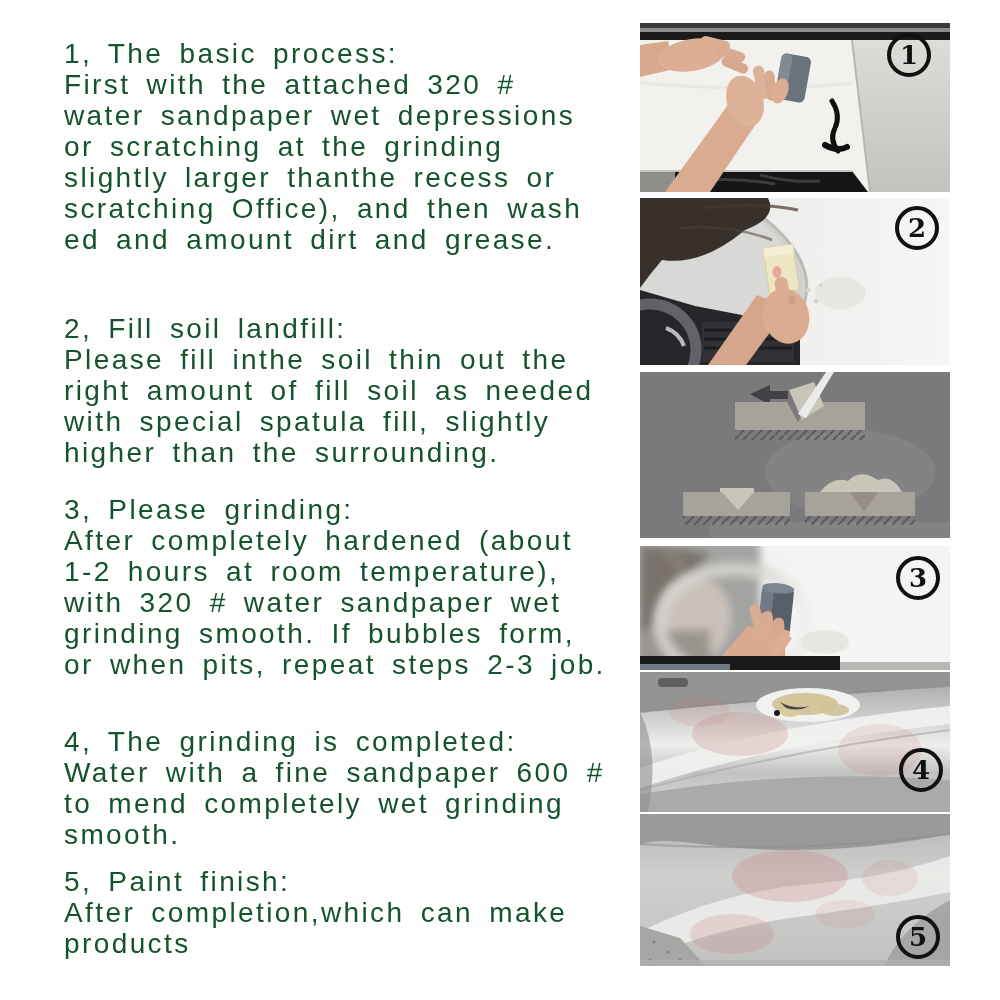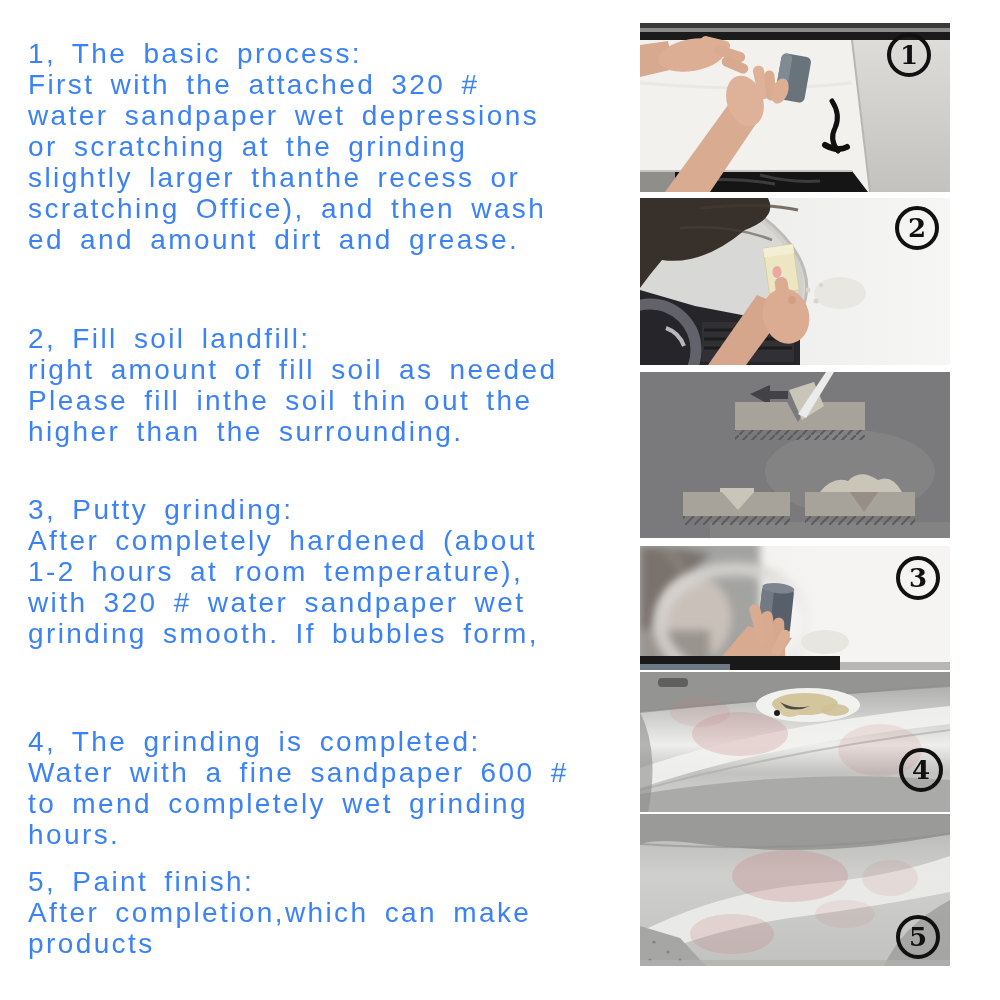--- a/index.html
+++ b/index.html
@@ -1,21 +1,21 @@
 <!DOCTYPE html>
 <html><head>
 <meta charset="utf-8">
 <title>Putty repair instructions</title>
 <style>
   html,body{margin:0;padding:0;background:#ffffff;}
   .canvas{position:relative;width:1000px;height:1000px;background:#ffffff;overflow:hidden;
           font-family:"Liberation Sans",sans-serif;}
   .tblock{position:absolute;left:28px;width:612px;color:#000;}
-  .tline{font-size:28px;line-height:31px;letter-spacing:2.4px;word-spacing:6px;white-space:nowrap;color:#3b82f6;}
-  .b1{top:38px;} .b2{top:323px;} .b3{top:494px;} .b4{top:726px;} .b5{top:866px;}
+  .tline{font-size:28px;line-height:31px;letter-spacing:2.4px;word-spacing:6px;white-space:nowrap;color:#14532d;margin-left:36px;}
+  .b1{top:38px;} .b2{top:313px;} .b3{top:494px;} .b4{top:726px;} .b5{top:866px;}
   .photo{position:absolute;left:640px;width:310px;margin:0;overflow:hidden;}
   .p1{top:23px;height:169px;} .p2{top:198px;height:167px;} .p3{top:372px;height:166px;}
   .p4{top:546px;height:124px;} .p5{top:672px;height:140px;} .p6{top:814px;height:152px;}
   .photo svg{display:block;width:100%;height:100%;}
   .badge{position:absolute;width:44px;height:44px;box-sizing:border-box;border:4px solid #111;
          border-radius:50%;display:flex;align-items:center;justify-content:center;
          font-family:"DejaVu Serif",serif;font-weight:700;font-size:26px;line-height:1;color:#111;}
   .bpos1{left:247px;top:10px;} .bpos2{left:255px;top:8px;} .bpos3{left:256px;top:10px;}
   .bpos4{left:259px;top:76px;} .bpos5{left:256px;top:101px;}
 </style>
@@ -29,38 +29,40 @@
     <div class="tline">First with the attached 320 #</div>
     <div class="tline">water sandpaper wet depressions</div>
     <div class="tline">or scratching at the grinding</div>
     <div class="tline">slightly larger thanthe recess or</div>
     <div class="tline">scratching Office), and then wash</div>
     <div class="tline">ed and amount dirt and grease.</div>
   </div>
 
   <div class="tblock b2">
     <div class="tline">2, Fill soil landfill:</div>
+    <div class="tline">Please fill inthe soil thin out the</div>
     <div class="tline">right amount of fill soil as needed</div>
-    <div class="tline">Please fill inthe soil thin out the</div>
+    <div class="tline">with special spatula fill, slightly</div>
     <div class="tline">higher than the surrounding.</div>
   </div>
 
   <div class="tblock b3">
-    <div class="tline">3, Putty grinding:</div>
+    <div class="tline">3, Please grinding:</div>
     <div class="tline">After completely hardened (about</div>
     <div class="tline">1-2 hours at room temperature),</div>
     <div class="tline">with 320 # water sandpaper wet</div>
     <div class="tline">grinding smooth. If bubbles form,</div>
+    <div class="tline">or when pits, repeat steps 2-3 job.</div>
   </div>
 
   <div class="tblock b4">
     <div class="tline">4, The grinding is completed:</div>
     <div class="tline">Water with a fine sandpaper 600 #</div>
     <div class="tline">to mend completely wet grinding</div>
-    <div class="tline">hours.</div>
+    <div class="tline">smooth.</div>
   </div>
 
   <div class="tblock b5">
     <div class="tline">5, Paint finish:</div>
     <div class="tline">After completion,which can make</div>
     <div class="tline">products</div>
   </div>
 
   <figure class="photo p1">
     <svg viewBox="0 0 310 169">

